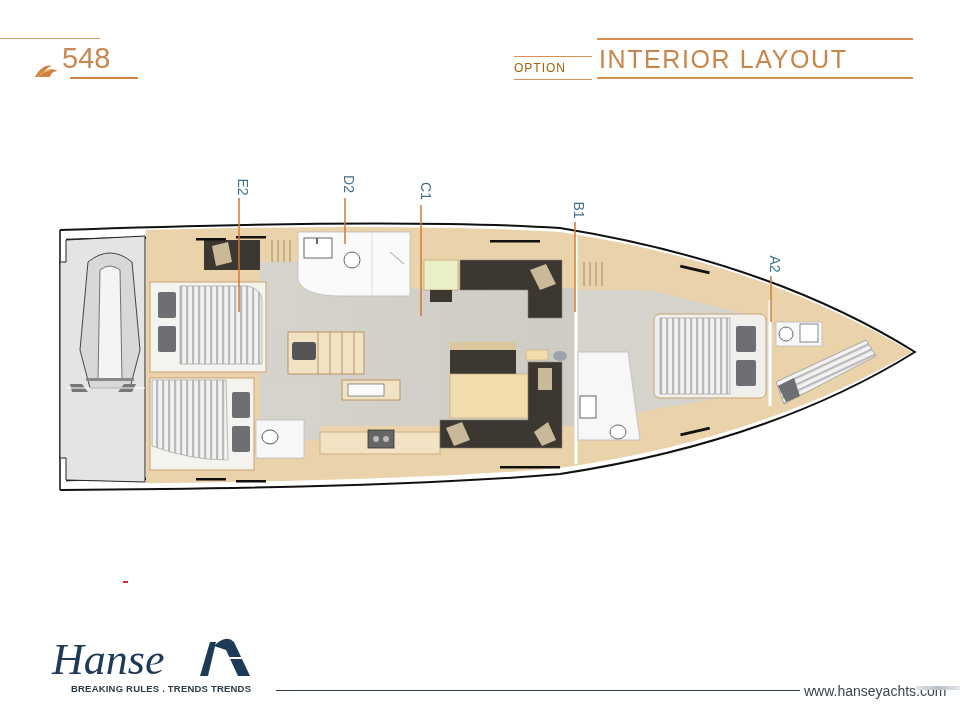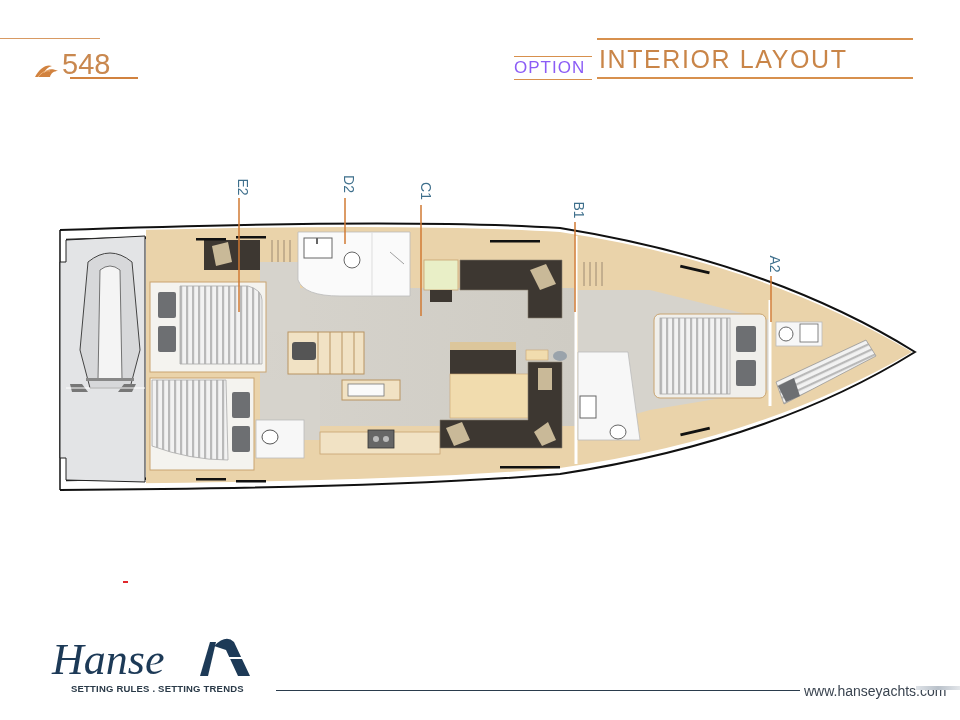--- a/index.html
+++ b/index.html
@@ -1,28 +1,28 @@
 <!DOCTYPE html>
 <html><head>
 <meta charset="utf-8">
 <style>
   html,body{margin:0;padding:0;background:#ffffff;}
   body{width:960px;height:720px;position:relative;overflow:hidden;font-family:"Liberation Sans",sans-serif;}
   .abs{position:absolute;}
   
   #model-topline{left:0;top:38px;width:100px;height:1px;background:#d89a63;}
-  #model-number{left:62px;top:48px;font-family:"Liberation Sans",sans-serif;font-size:29px;color:#c9884f;letter-spacing:0px;line-height:32px;}
+  #model-number{left:62px;top:42px;font-family:"Liberation Sans",sans-serif;font-size:29px;color:#c9884f;letter-spacing:0px;line-height:32px;}
   #model-underline{left:70px;top:77px;width:68px;height:2px;background:#d1823f;}
   #wave-icon{left:34px;top:62px;width:28px;height:16px;}
   
   #title-topline{left:597px;top:38px;width:316px;height:2px;background:#d7904d;}
   #title-bottomline{left:597px;top:77px;width:316px;height:2px;background:#d7904d;}
   #option-topline{left:514px;top:56px;width:78px;height:1px;background:#d7904d;}
   #option-bottomline{left:514px;top:79px;width:78px;height:1px;background:#d7904d;}
-  #option-label{left:514px;top:58px;font-size:17px;color:#8b5cf6;letter-spacing:1px;line-height:20px;}
+  #option-label{left:514px;top:58px;font-size:12px;color:#a16207;letter-spacing:1px;line-height:20px;}
   #title-label{left:599px;top:40px;font-size:25px;color:#c98548;letter-spacing:1.6px;line-height:38px;}
   
   #deck-plan{left:0;top:0;width:960px;height:720px;}
   .cab-label{position:absolute;font-size:14px;color:#3e6f8c;transform:rotate(90deg);transform-origin:center;line-height:14px;}
   
   #footer-line{left:276px;top:690px;width:524px;height:1px;background:#2a3b4c;}
   #footer-url{left:804px;top:683px;font-size:14px;color:#3a4450;}
   #footer-tail{left:916px;top:686px;width:44px;height:4px;background:linear-gradient(90deg,#dfe3e8,#b9c1ca,#e3e6ea);}
   #brand-logo{left:50px;top:628px;width:210px;height:55px;}
   #brand-tagline{left:71px;top:683px;font-size:9.5px;font-weight:bold;color:#2a3a48;letter-spacing:0.2px;}
@@ -222,16 +222,16 @@
 <div class="cab-label" style="left:766px;top:257px;">A2</div>
 
 <div class="abs" id="red-mark"></div>
 
 <svg class="abs" id="brand-logo" viewBox="0 0 210 55">
   <text x="2" y="46" font-family="Liberation Serif, serif" font-style="italic" font-size="44" fill="#1d3a57">Hanse</text>
   <path d="M150 48 L160 14 L166 14 L158 48 Z" fill="#1d3a57"></path>
   <path d="M164 18 Q176 6 184 14 L200 48 L188 48 L176 22 Z" fill="#1d3a57"></path>
   <path d="M168 30 L196 30" stroke="#fff" stroke-width="2"></path>
 </svg>
-<div class="abs" id="brand-tagline">SETTING RULES . SETTING TRENDS</div>
+<div class="abs" id="brand-tagline">BREAKING RULES . TRENDS TRENDS</div>
 <div class="abs" id="footer-line"></div>
 <div class="abs" id="footer-url">www.hanseyachts.com</div>
 <div class="abs" id="footer-tail"></div>
 
 </body></html>

